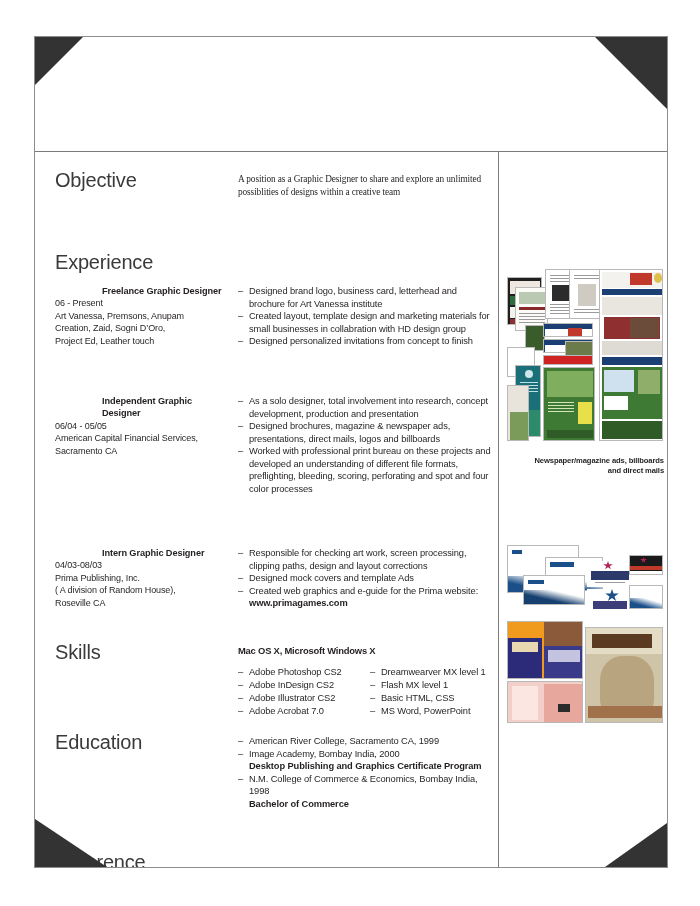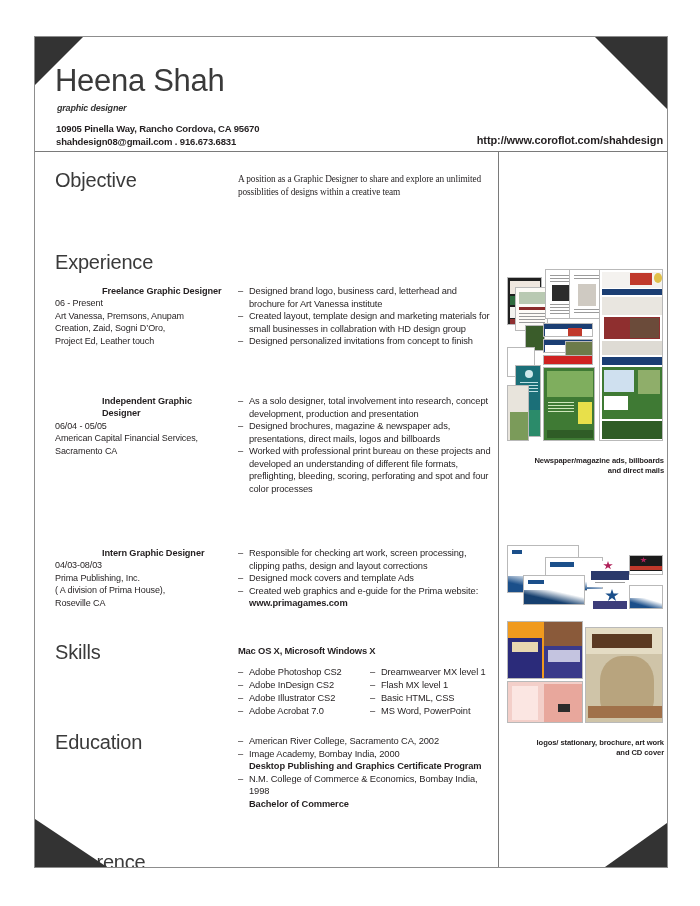--- a/index.html
+++ b/index.html
@@ -125,29 +125,20 @@
 </head>
 <body>
 
 <div class="page">
 
   <div class="corner corner-tl"></div>
   <div class="corner corner-tr"></div>
   <div class="corner corner-bl"></div>
   <div class="corner corner-br"></div>
 
-  <div class="header">
-    <div class="name">Heena Shah</div>
-    <div class="subtitle">graphic designer</div>
-    <div class="addr">
-      <div>10905 Pinella Way, Rancho Cordova, CA 95670</div>
-      <div>shahdesign08@gmail.com . 916.673.6831</div>
-    </div>
-    <div class="weburl">http://www.coroflot.com/shahdesign</div>
-  </div>
 
   <div class="hrule"></div>
   <div class="vrule"></div>
 
   <div class="content">
 
     <div class="section" style="top:18px;">
       <div class="sec-title">Objective</div>
       <div class="col-right" style="top:4px;font-family:Liberation Serif, serif;">A position as a Graphic Designer to share and explore an unlimited possiblities of designs within a creative team</div>
     </div>
@@ -183,21 +174,21 @@
         <li><span class="dash">–</span><span>Designed brochures, magazine &amp; newspaper ads, presentations, direct mails, logos and billboards</span></li>
         <li><span class="dash">–</span><span>Worked with professional print bureau on these projects and developed an understanding of different file formats, preflighting, bleeding, scoring, perforating and spot and four color processes</span></li>
       </ul>
     </div>
 
     <div class="section" style="top:396px;">
       <div class="col-left">
         <div class="jobtitle">Intern Graphic Designer</div>
         <div>04/03-08/03</div>
         <div>Prima Publishing, Inc.</div>
-        <div>( A division of Prima House),</div>
+        <div>( A division of Random House),</div>
         <div>Roseville CA</div>
       </div>
       <ul class="bullets col-right">
         <li><span class="dash">–</span><span>Responsible for checking art work, screen processing, clipping paths, design and layout corrections</span></li>
         <li><span class="dash">–</span><span>Designed mock covers and template Ads</span></li>
         <li><span class="dash">–</span><span>Created web graphics and e-guide for the Prima website:</span> <b class="em">www.primagames.com</b></li>
       </ul>
     </div>
 
     <div class="section" style="top:490px;">
@@ -217,21 +208,21 @@
             <div><span class="dash">–</span><span>Basic HTML, CSS</span></div>
             <div><span class="dash">–</span><span>MS Word, PowerPoint</span></div>
           </div>
         </div>
       </div>
     </div>
 
     <div class="section" style="top:580px;">
       <div class="sec-title">Education</div>
       <ul class="bullets col-right edu" style="top:4px;">
-        <li><span class="dash">–</span><span>American River College, Sacramento CA, 2002</span></li>
+        <li><span class="dash">–</span><span>American River College, Sacramento CA, 1999</span></li>
         <li><span class="dash">–</span><span>Image Academy, Bombay India, 2000</span><span class="deg">Desktop Publishing and Graphics Certificate Program</span></li>
         <li><span class="dash">–</span><span>N.M. College of Commerce &amp; Economics, Bombay India, 1998</span><span class="deg">Bachelor of Commerce</span></li>
       </ul>
     </div>
 
     <div class="section" style="top:700px;">
       <div class="sec-title">Reference</div>
       <div class="col-right" style="top:6px;margin-top:40px;">Available upon request</div>
     </div>
 
@@ -394,21 +385,17 @@
           <div class="bar" style="left:6px;top:6px;width:60px;height:14px;background:#5b3a22;"></div>
           <div class="bar" style="left:14px;top:28px;width:54px;height:62px;background:#b8a47e;border-radius:40% 40% 30% 30%;"></div>
           <div class="bar" style="left:2px;bottom:4px;width:74px;height:12px;background:#a0714a;"></div>
         </div>
         <div class="sw bd" style="left:2px;  top:140px;width:76px; height:42px; background:#f3cfc9;">
           <div class="bar" style="left:36px;top:2px;width:38px;height:38px;background:#e8a79c;"></div>
           <div class="bar" style="left:50px;top:22px;width:12px;height:8px;background:#2b2b2b;"></div>
           <div class="bar" style="left:4px;top:4px;width:26px;height:34px;background:#fbe6e2;"></div>
         </div>
       </div>
-      <div class="panel-caption">
-        <div>logos/ stationary, brochure, art work</div>
-        <div>and CD cover</div>
-      </div>
     </div>
 
   </div>
 
 </div>
 
 </body></html>

